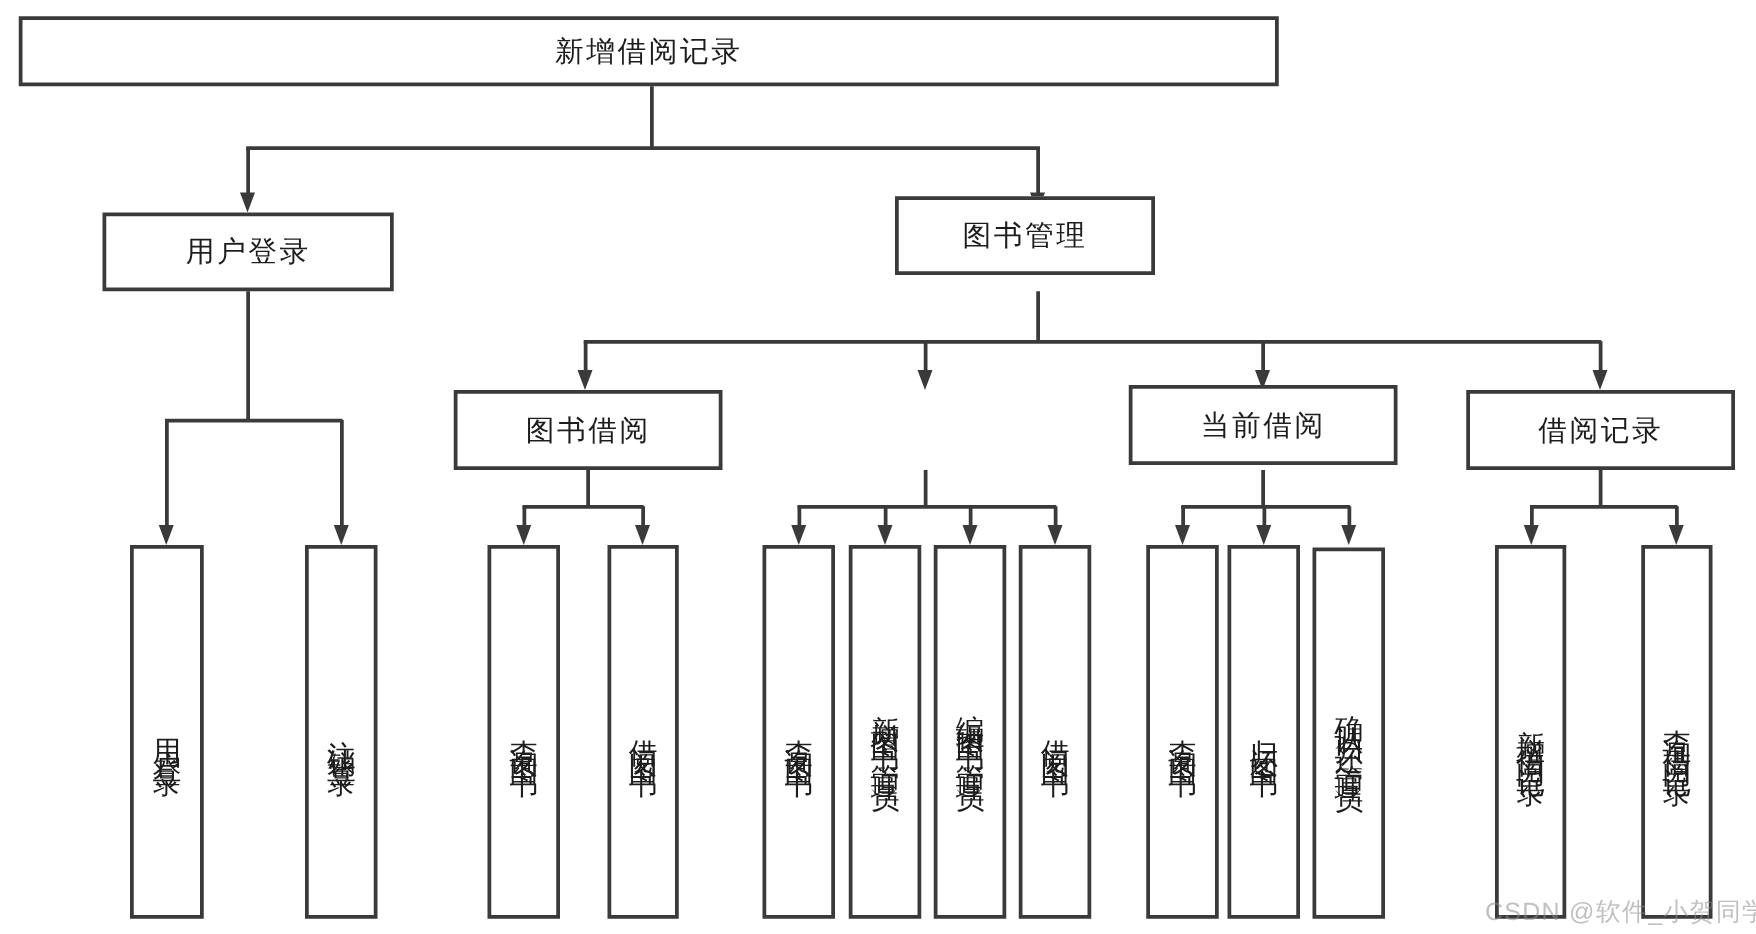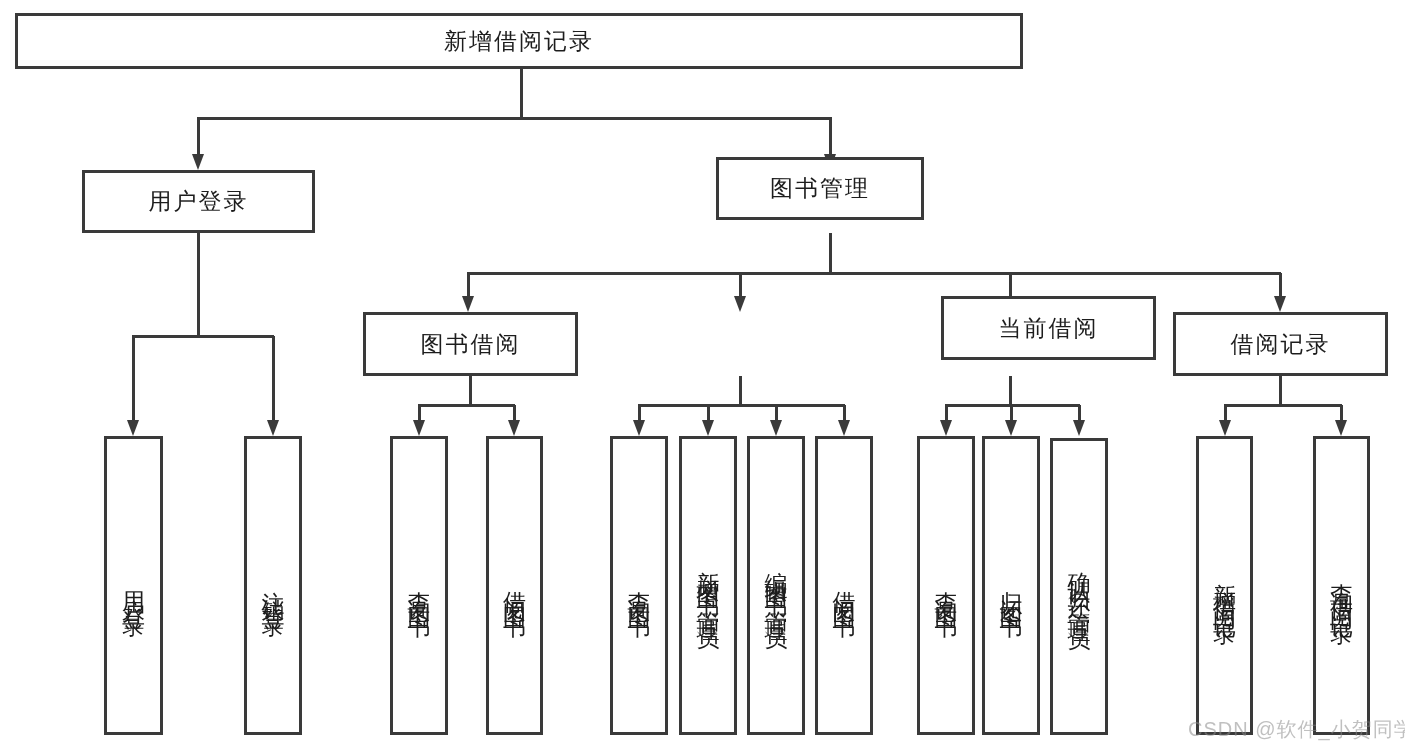--- a/index.html
+++ b/index.html
@@ -57,21 +57,21 @@
   <div class="v" style="left:467px;top:273px;height:25px;"></div>
   <div class="ah" style="left:461.5px;top:296px;"></div>
   <div class="v" style="left:739px;top:273px;height:25px;"></div>
   <div class="ah" style="left:733.5px;top:296px;"></div>
   <div class="v" style="left:1009px;top:273px;height:25px;"></div>
   <div class="ah" style="left:1003.5px;top:296px;"></div>
   <div class="v" style="left:1279px;top:273px;height:25px;"></div>
   <div class="ah" style="left:1273.5px;top:296px;"></div>
 
   <div class="box" style="left:363px;top:312px;width:215px;height:64px;">图书借阅</div>
-  <div class="box" style="left:903px;top:296px;width:215px;height:64px;margin-left:38px;">当前借阅</div>
+  <div class="box" style="left:903px;top:308px;width:215px;height:64px;">当前借阅</div>
   <div class="box" style="left:1173px;top:312px;width:215px;height:64px;">借阅记录</div>
 
   <div class="v" style="left:469px;top:376px;height:29px;"></div>
   <div class="h" style="left:418px;top:404px;width:97px;"></div>
   <div class="v" style="left:418px;top:405px;height:17px;"></div>
   <div class="ah" style="left:412.5px;top:420px;"></div>
   <div class="v" style="left:513px;top:405px;height:17px;"></div>
   <div class="ah" style="left:507.5px;top:420px;"></div>
 
   <div class="v" style="left:739px;top:376px;height:29px;"></div>

